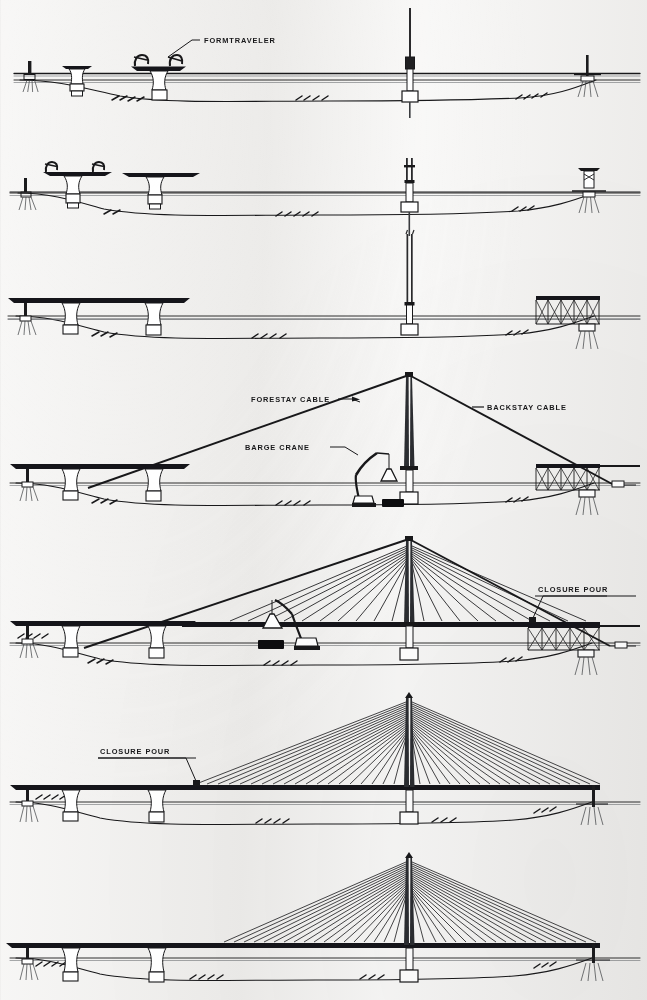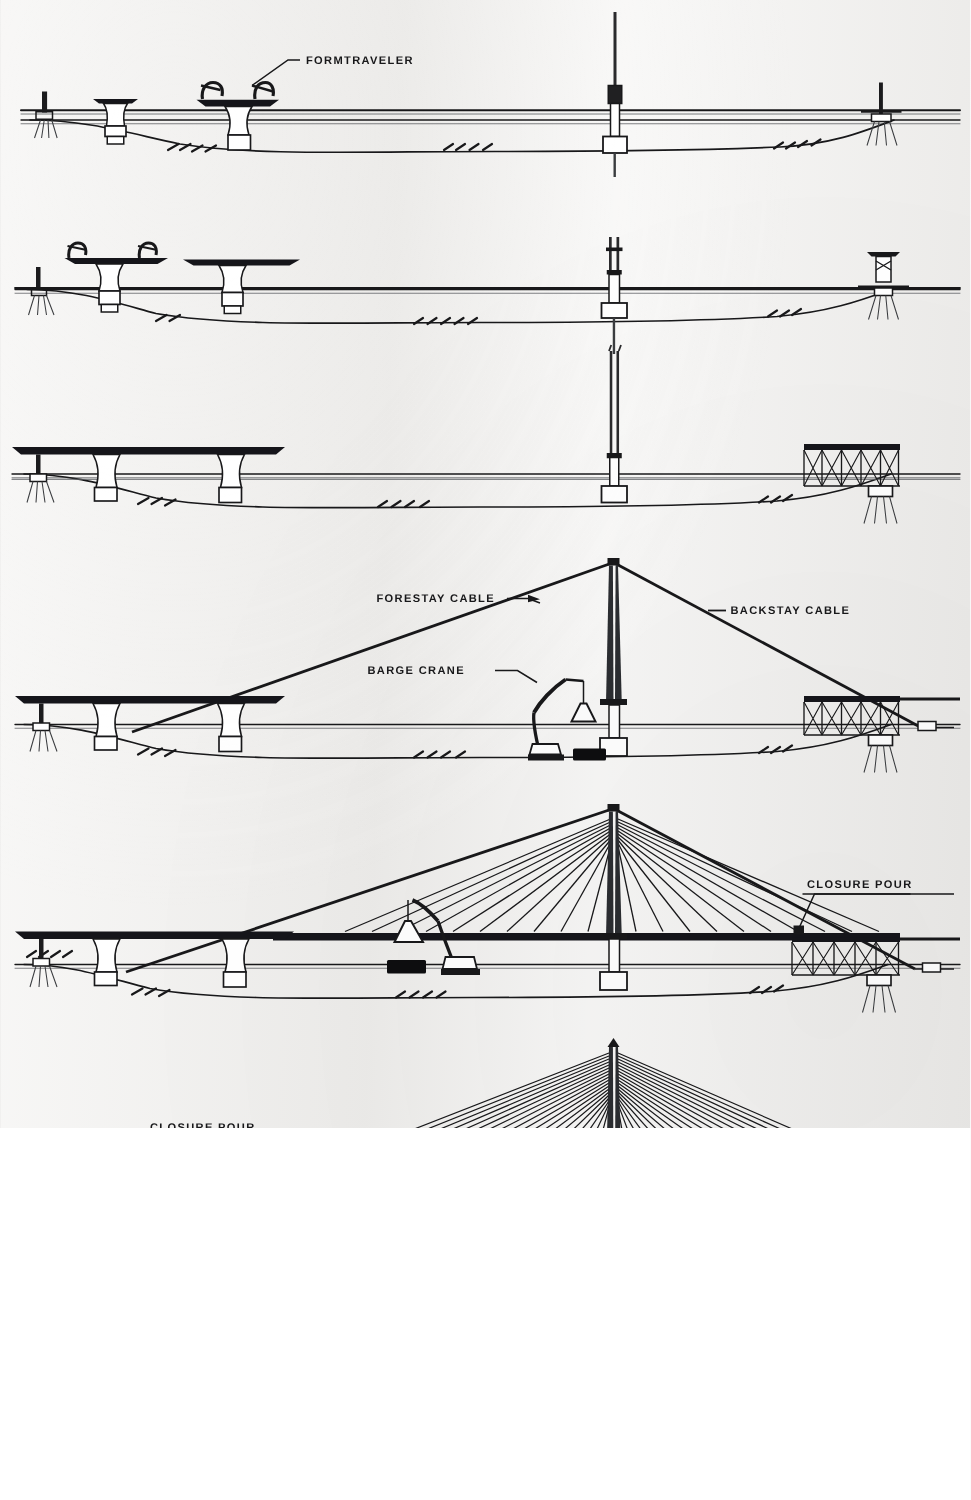--- a/index.html
+++ b/index.html
@@ -1,20 +1,20 @@
 <!DOCTYPE html>
 <html><head>
 <meta charset="utf-8">
 <title>Bridge Construction Sequence</title>
 <style>
   html,body{margin:0;padding:0;background:#ffffff;}
   body{font-family:"Liberation Sans",sans-serif;}
   #sheet{
     position:relative;
-    width:647px;height:752px;
+    width:647px;height:1000px;
     background:
       linear-gradient(90deg,rgba(0,0,0,0.022) 0 1px,rgba(0,0,0,0) 1px 7px),
       linear-gradient(92deg,rgba(255,255,255,0.5),rgba(0,0,0,0.02) 40%,rgba(255,255,255,0.55) 62%,rgba(0,0,0,0.025)),
       #f1f0ee;
     overflow:hidden;
     text-decoration:underline;
   }
   #sheet:after{
     content:"";position:absolute;inset:0;pointer-events:none;
     background:

